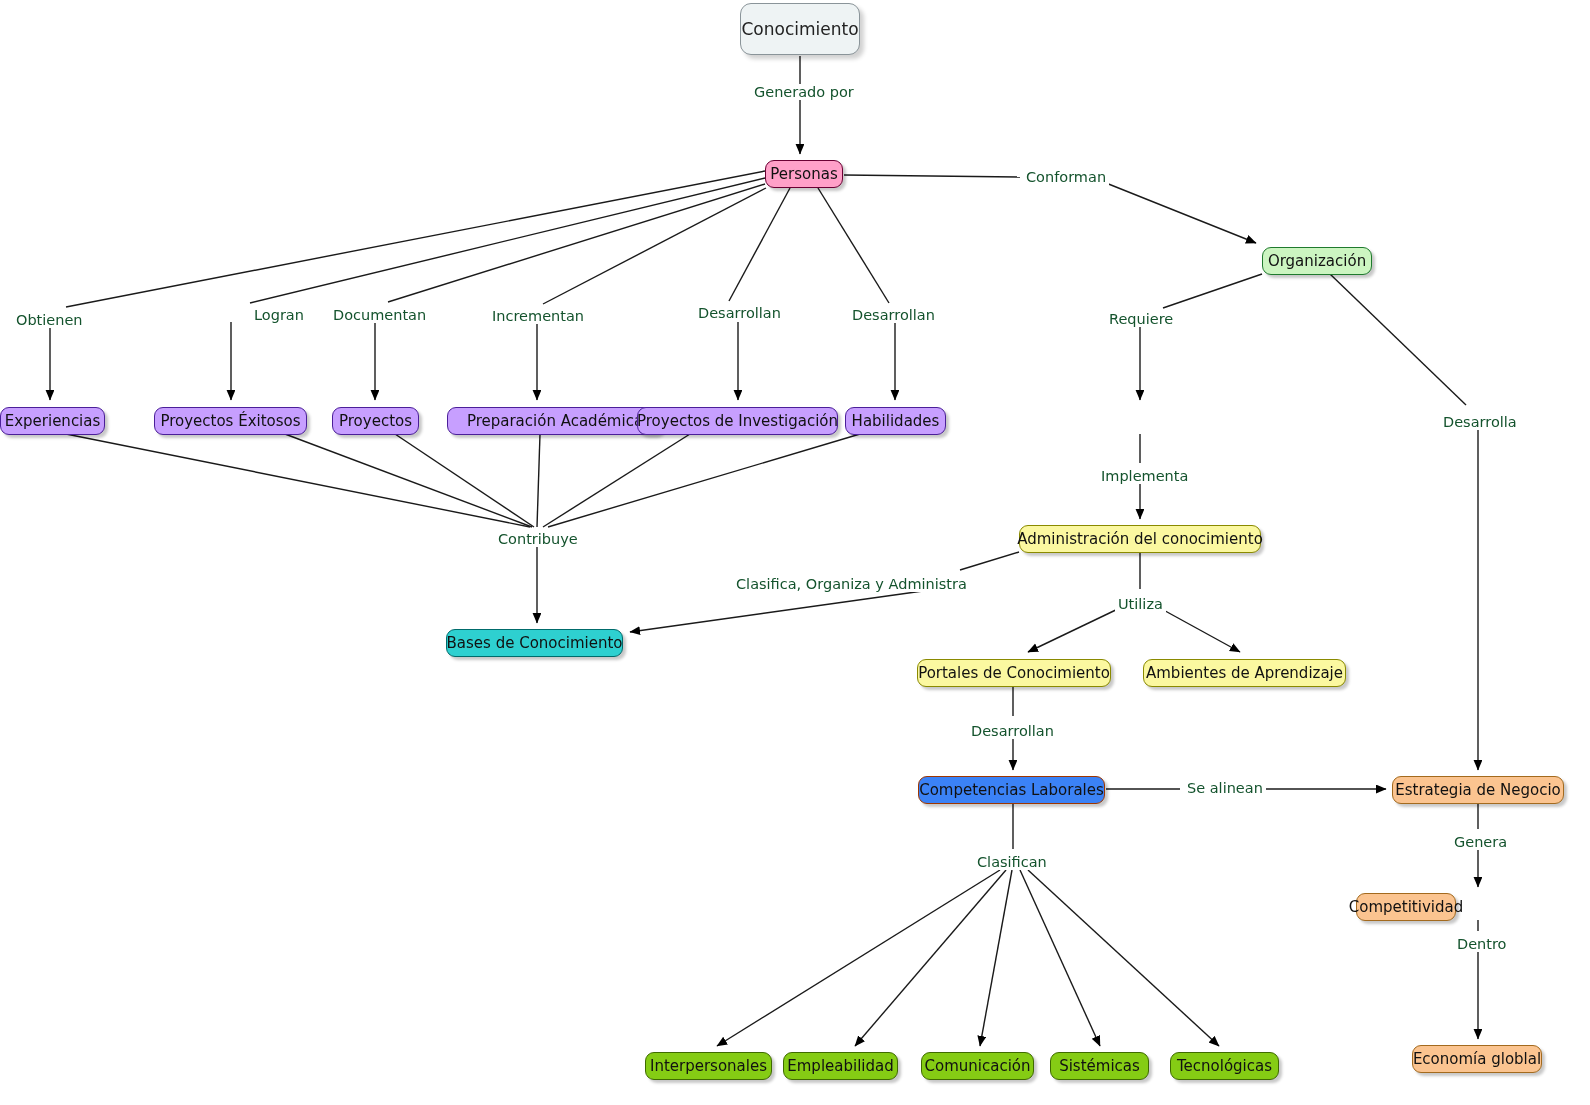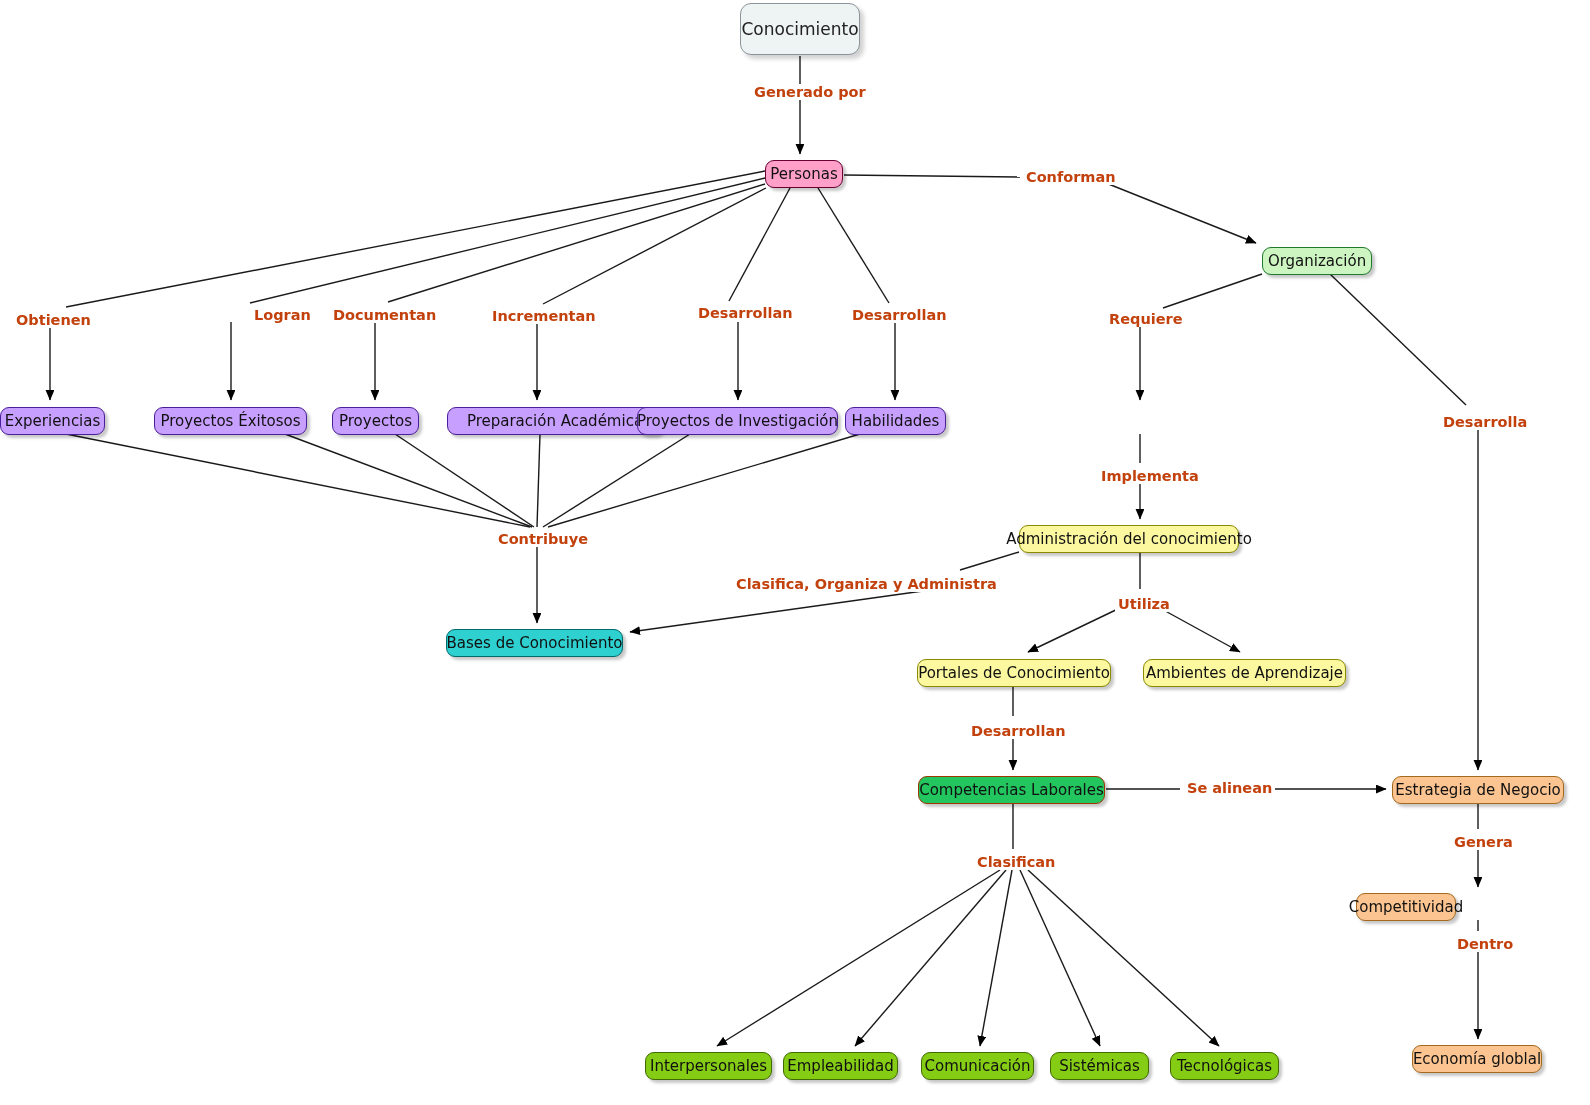--- a/index.html
+++ b/index.html
@@ -27,32 +27,31 @@
     height:52px;
     font-size:17px;
     color:#222;
     box-shadow:4px 4px 4px rgba(0,0,0,0.18);
   }
   .node.pink{background:#ffa0c8;border-color:#6b0033;}
   .node.purple{background:#c79fff;border-color:#4b1f99;}
   .node.green{background:#ccf5c1;border-color:#1f7a2e;}
   .node.yellow{background:#fbf8a0;border-color:#8a8a00;}
   .node.cyan{background:#2ed0d0;border-color:#006b6b;}
-  .node.orange-strong{background:#22c55e;border-color:#9e3600;}
+  .node.orange-strong{background:#3b82f6;border-color:#9e3600;}
   .node.peach{background:#fbc490;border-color:#a36a1e;}
   .node.limegreen{background:#85cc14;border-color:#3f6b00;}
   .elabel{
     position:absolute;
     font-size:14.5px;
-    color:#c2410c;
+    color:#14532d;
     white-space:nowrap;
     background:#ffffff;
     padding:0 3px;
     line-height:1;
-    font-weight:bold;
   }
 </style>
 </head>
 <body>
 
 <div id="stage">
 
   <svg class="edges" viewBox="0 0 1590 1105">
     <defs>
       <marker id="ah" markerWidth="9" markerHeight="9" refX="7.2" refY="3.2" orient="auto" markerUnits="strokeWidth">
@@ -153,21 +152,21 @@
   <div class="node purple" style="left:637px;top:407px;width:201px;">
       <span>Proyectos de Investigación</span>
     </div>
   <div class="node purple" style="left:845px;top:407px;width:101px;">
       <span>Habilidades</span>
     </div>
 
   <div class="node cyan" style="left:446px;top:629px;width:177px;">
       <span>Bases de Conocimiento</span>
     </div>
-  <div class="node yellow" style="left:1019px;top:525px;width:220px;">
+  <div class="node yellow" style="left:1019px;top:525px;width:242px;">
       <span>Administración del conocimiento</span>
     </div>
   <div class="node yellow" style="left:917px;top:659px;width:194px;">
       <span>Portales de Conocimiento</span>
     </div>
   <div class="node yellow" style="left:1143px;top:659px;width:203px;">
       <span>Ambientes de Aprendizaje</span>
     </div>
 
   <div class="node orange-strong" style="left:918px;top:776px;width:187px;">

